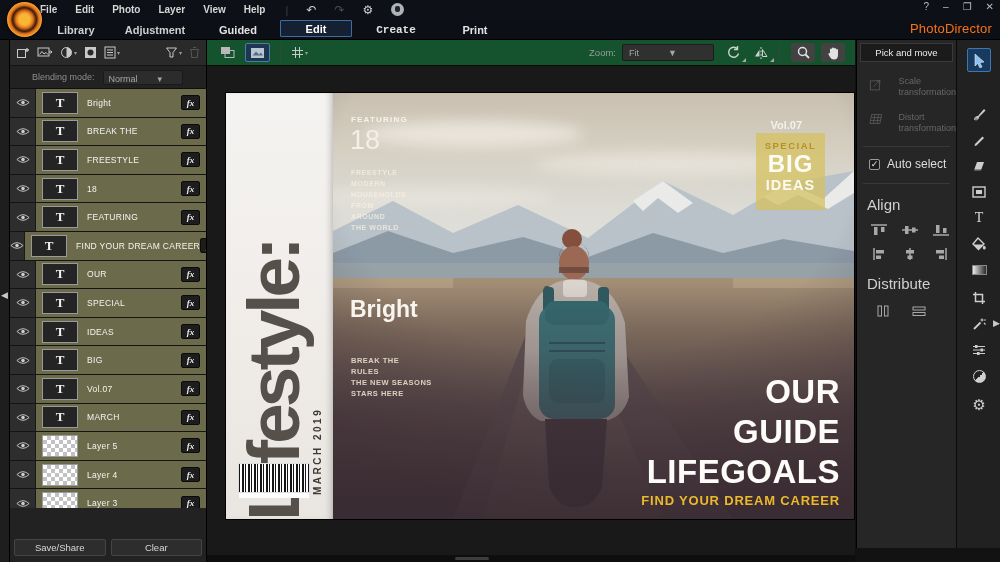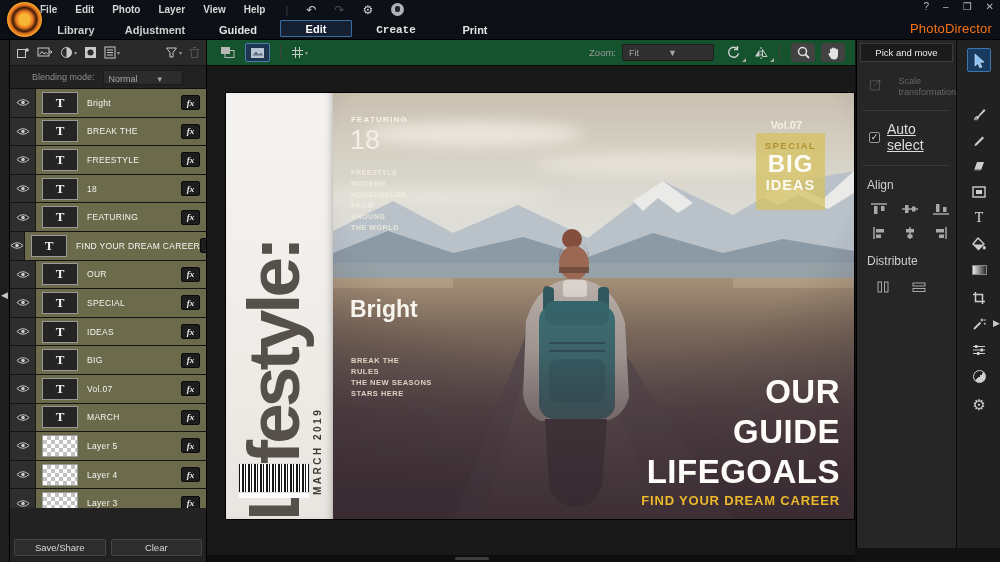--- a/index.html
+++ b/index.html
@@ -133,22 +133,22 @@
   
   .options-panel { position:absolute; left:856px; top:40px; width:100px; height:508px; background:#262626; border-left:1px solid #000; }
   .op-header { margin:3px 3px 0 3px; height:19px; background:#1b1b1b; border:1px solid #3a3a3a;
     display:flex; align-items:center; justify-content:center; font-size:9.5px; color:#ececec; }
   .op-item { display:flex; align-items:flex-start; gap:15px; padding:14px 0 0 12px; }
   .op-item .txt { font-size:9px; color:#666; line-height:11px; width:58px; }
   .op-div { margin:12px 6px 0 6px; border-top:1px solid #383838; }
   .autosel { display:flex; align-items:center; gap:7px; padding:10px 0 0 12px; }
   .checkbox { width:11px; height:11px; background:#1d1d1d; border:1px solid #9a9a9a; border-radius:2px;
     display:flex; align-items:center; justify-content:center; font-size:9px; color:#e6e6e6; line-height:1; }
-  .autosel .txt { font-size:14px; color:#dedede;text-decoration:underline; }
-  .sec-label { padding:12px 0 0 10px; font-size:12px; color:#cfcfcf; }
+  .autosel .txt { font-size:12px; color:#dedede; }
+  .sec-label { padding:12px 0 0 10px; font-size:15px; color:#cfcfcf; }
   .algn-grid { display:flex; flex-wrap:wrap; width:88px; margin:8px 0 0 10px; gap:6px 7px; }
   .algn-btn { width:24px; height:18px; display:flex; align-items:center; justify-content:center; }
   .dist-row { display:flex; margin:10px 0 0 14px; gap:12px; }
 
   .tool-column { position:absolute; left:956px; top:40px; width:44px; height:508px; background:#212121; border-left:1px solid #0a0a0a; }
   .tool { position:absolute; left:0; width:44px; height:24px; display:flex; align-items:center; justify-content:center; }
   .tool.sel-box { left:10px; width:24px; height:24px; background:#183a5e; border:1px solid #4076ad; border-radius:2px; }
   .tool .tserif { font-family:"Liberation Serif",serif; font-size:14px; color:#dcdcdc; }
   .grad-chip { width:15px; height:10px; border:1px solid #888; background:linear-gradient(90deg,#e8e8e8,#2a2a2a); }
   .half-circle { width:13px; height:13px; border-radius:50%; border:1.5px solid #d0d0d0;
@@ -645,20 +645,26 @@
 <div class="options-panel">
   <div class="op-header">Pick and move</div>
 
   <div class="op-item">
     <svg width="16" height="16" viewBox="0 0 16 16">
       <rect x="1.5" y="4.5" width="10" height="10" fill="none" stroke="#555"></rect>
       <path d="M5 11 L12 4 M12 4 h-3.5 M12 4 v3.5" stroke="#555" fill="none"></path>
     </svg>
     <span class="txt">Scale transformation</span>
   </div>
+  <div class="op-item">
+    <svg width="16" height="14" viewBox="0 0 16 14">
+      <path d="M3 2 L14 2 L12 12 L1 12 Z M6.5 2 L5 12 M10.5 2 L9 12 M2.5 5.3 L13.5 5.3 M2 8.6 L13 8.6" fill="none" stroke="#555"></path>
+    </svg>
+    <span class="txt">Distort transformation</span>
+  </div>
 
   <div class="op-div"></div>
   <div class="autosel">
     <span class="checkbox">✓</span>
     <span class="txt">Auto select</span>
   </div>
   <div class="op-div"></div>
 
   <div class="sec-label">Align</div>
   <div class="algn-grid">

